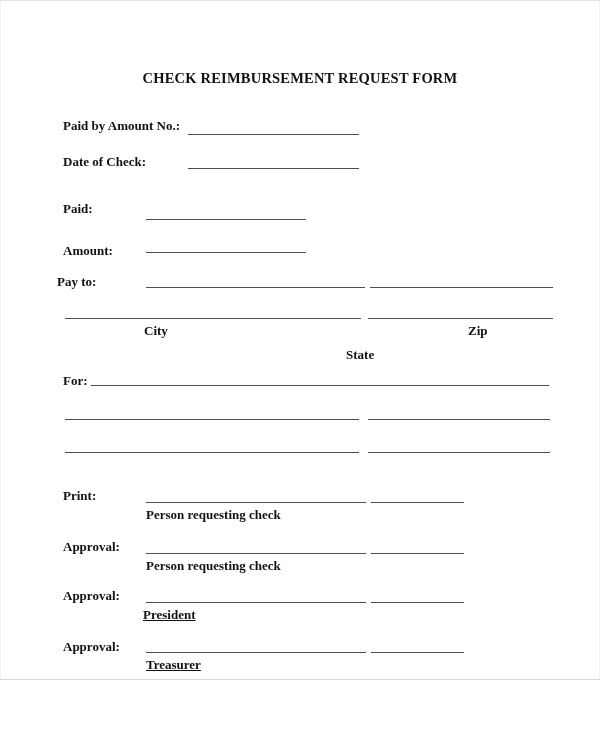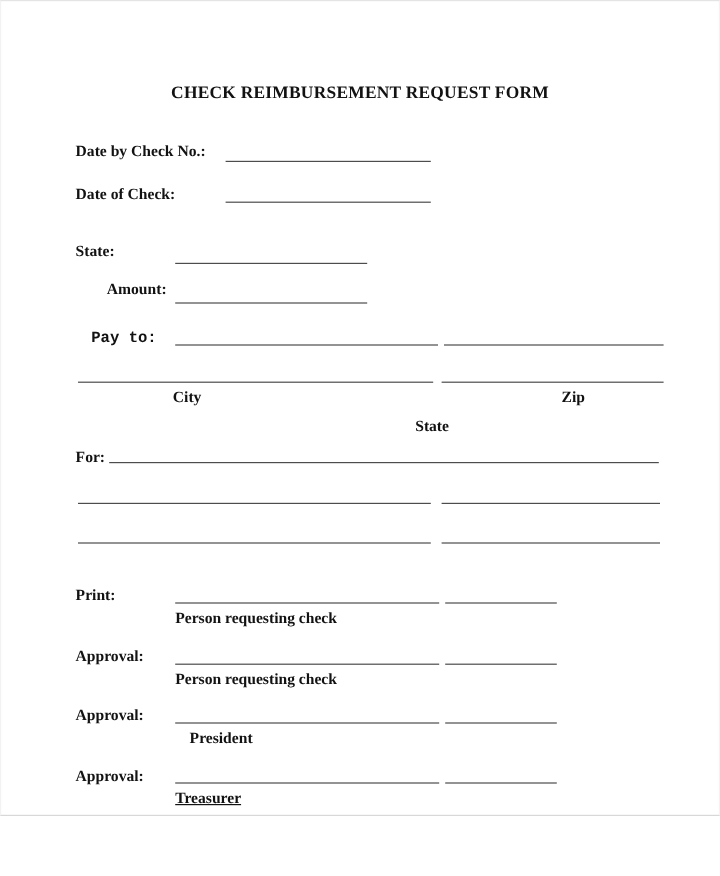--- a/index.html
+++ b/index.html
@@ -53,33 +53,33 @@
     border-bottom: 1px solid #4d4d4d;
   }
 </style>
 </head>
 <body>
 
 <div class="page">
 
   <div class="title">CHECK REIMBURSEMENT REQUEST FORM</div>
 
-  <span class="lbl" style="top:117px; left:62px;">Date by Check No.:</span>
+  <span class="lbl" style="top:117px; left:62px;">Paid by Amount No.:</span>
   <span class="ln" style="top:133px; left:187px; width:171px;"></span>
 
   <span class="lbl" style="top:153px; left:62px;">Date of Check:</span>
   <span class="ln" style="top:167px; left:187px; width:171px;"></span>
 
-  <span class="lbl" style="top:200px; left:62px;">State:</span>
+  <span class="lbl" style="top:200px; left:62px;">Paid:</span>
   <span class="ln" style="top:218px; left:145px; width:160px;"></span>
 
-  <span class="lbl" style="top:232px; left:62px;margin-left:26px;">Amount:</span>
+  <span class="lbl" style="top:242px; left:62px;">Amount:</span>
   <span class="ln" style="top:251px; left:145px; width:160px;"></span>
 
-  <span class="lbl" style="top:273px; left:75px;font-family:Liberation Mono, monospace;">Pay to:</span>
+  <span class="lbl" style="top:273px; left:56px;">Pay to:</span>
   <span class="ln" style="top:286px; left:145px; width:219px;"></span>
   <span class="ln" style="top:286px; left:369px; width:183px;"></span>
 
   <span class="ln" style="top:317px; left:64px; width:296px;"></span>
   <span class="ln" style="top:317px; left:367px; width:185px;"></span>
   <span class="sub" style="top:322px; left:143px;">City</span>
   <span class="sub" style="top:322px; left:345px;margin-top:24px;">State</span>
   <span class="sub" style="top:322px; left:467px;">Zip</span>
 
   <span class="lbl" style="top:372px; left:62px;">For:</span>
@@ -96,20 +96,20 @@
   <span class="sub" style="top:506px; left:145px;">Person requesting check</span>
 
   <span class="lbl" style="top:538px; left:62px;">Approval:</span>
   <span class="ln" style="top:552px; left:145px; width:220px;"></span>
   <span class="ln" style="top:552px; left:370px; width:93px;"></span>
   <span class="sub" style="top:557px; left:145px;">Person requesting check</span>
 
   <span class="lbl" style="top:587px; left:62px;">Approval:</span>
   <span class="ln" style="top:601px; left:145px; width:220px;"></span>
   <span class="ln" style="top:601px; left:370px; width:93px;"></span>
-  <span class="sub" style="top:606px; left:157px;">President</span>
+  <span class="sub" style="top:606px; left:142px;text-decoration:underline;">President</span>
 
   <span class="lbl" style="top:638px; left:62px;">Approval:</span>
   <span class="ln" style="top:651px; left:145px; width:220px;"></span>
   <span class="ln" style="top:651px; left:370px; width:93px;"></span>
   <span class="sub" style="top:656px; left:145px;text-decoration:underline;">Treasurer</span>
 
 </div>
 
 </body></html>

